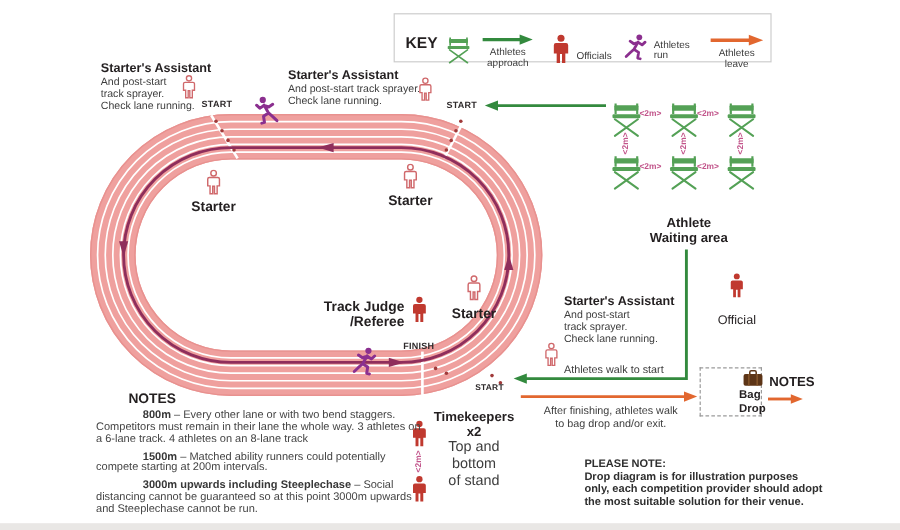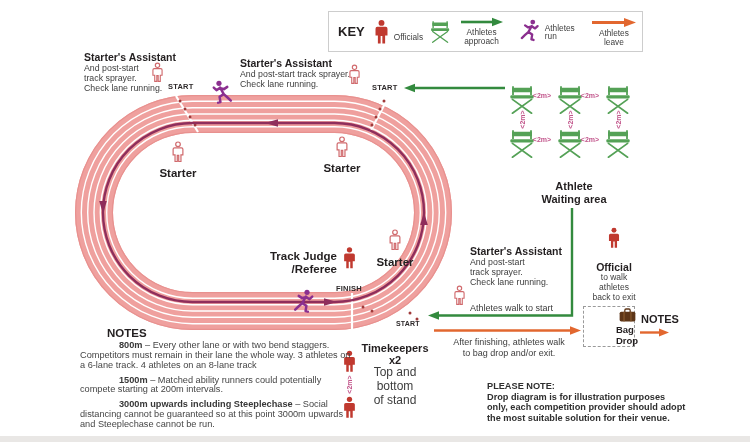--- a/index.html
+++ b/index.html
@@ -11,21 +11,21 @@
   .block-title{font-size:10.5px;font-weight:bold;line-height:1.08;}
   .block-body{font-size:8.8px;line-height:1.14;color:#3d3d3d;}
   .cap-label{font-size:7.5px;font-weight:bold;color:#2e2a2b;letter-spacing:.2px;}
   .starter-label{font-size:11.5px;font-weight:bold;}
   .judge-label{font-size:11.5px;font-weight:bold;line-height:1.1;text-align:right;}
   .center{text-align:center;}
   .dist{color:#c2558b;font-size:7px;font-weight:bold;text-align:center;width:28px;}
   .vert{transform:rotate(-90deg);transform-origin:center;}
   .bg-svg{position:absolute;left:0;top:0;width:750px;height:442px;}
   .key-box{left:328px;top:11px;width:315px;height:41px;border:1.5px solid #cdcdcd;
-           display:flex;align-items:center;gap:7px;padding:0 6px 0 9px;box-sizing:border-box;}
+           display:flex;align-items:flex-start;gap:7px;padding:16px 6px 0 9px;box-sizing:border-box;}
   .key-title{font-size:13px;font-weight:bold;}
   .key-item{display:flex;align-items:center;gap:3px;}
   .key-label{font-size:8.3px;color:#3d3d3d;line-height:1.05;align-self:flex-end;padding-bottom:3px;}
   .key-col{display:flex;flex-direction:column;align-items:center;gap:1px;}
   .icon{display:block;}
   .person-solid{color:#c0392f;}
   .person-outline{color:#d0696c;}
   .runner-ico{color:#8b2f8f;}
   .chair-ico{color:#54a156;}
   .bagdrop{left:583px;top:306px;width:52px;height:41px;border:1.6px dashed #9a9a9a;
@@ -36,21 +36,21 @@
   .notes-body{width:276px;font-size:9.2px;line-height:1.07;color:#454545;}
   .notes-body p{margin:0 0 5px 0;}
   .notes-body b{color:#383838;padding-left:39px;}
   .please{width:200px;font-size:9.2px;font-weight:bold;line-height:1.16;color:#2f2f2f;}
   .bottom-strip{left:0;top:436px;width:750px;height:6px;background:#e9e7e5;}
   .wait-title{font-size:11px;font-weight:bold;line-height:1.15;}
   .walk-label{font-size:9px;color:#3d3d3d;}
   .after-label{font-size:9px;color:#3d3d3d;line-height:1.2;}
   .tk-title{font-size:11px;font-weight:bold;line-height:1.1;}
   .tk-body{font-size:12px;color:#3d3d3d;line-height:1.15;}
-  .off-title{font-size:10.5px;font-weight:bold;}
+  .off-title{font-size:10.5px;font-weight:normal;}
   .off-body{font-size:8.5px;color:#3d3d3d;line-height:1.18;}
 </style>
 </head>
 <body>
 
 <div class="canvas">
 
   <svg width="0" height="0" style="position:absolute" aria-hidden="true">
     <defs>
       <symbol id="sym-person-solid" viewBox="0 0 20 26">
@@ -146,36 +146,36 @@
     <g stroke="#e2672f" fill="#e2672f">
       <line x1="640" y1="332.5" x2="660" y2="332.5" stroke-width="2.4"></line>
       <polygon points="669,332.5 659,328.6 659,336.4" stroke="none"></polygon>
     </g>
   </svg>
 
 
   <div class="abs key-box">
     <span class="key-title">KEY</span>
     <div class="key-item">
-      <svg class="icon person-solid" width="19" height="26">
-          <use href="#sym-person-solid"></use>
-        </svg>
-      <span class="key-label">Officials</span>
-    </div>
-    <div class="key-item">
       <svg class="icon chair-ico" width="24" height="28">
           <use href="#sym-chair"></use>
         </svg>
       <div class="key-col">
         <svg width="42" height="10">
           <line x1="0" y1="5" x2="32" y2="5" stroke="#338a3e" stroke-width="2.6"></line>
           <polygon points="42,5 31,0.8 31,9.2" fill="#338a3e"></polygon>
         </svg>
         <span class="key-label" style="align-self:center;padding-bottom:0;text-align:center;">Athletes approach</span>
       </div>
+    </div>
+    <div class="key-item">
+      <svg class="icon person-solid" width="19" height="26">
+          <use href="#sym-person-solid"></use>
+        </svg>
+      <span class="key-label">Officials</span>
     </div>
     <div class="key-item">
       <svg class="icon runner-ico" width="25" height="25">
           <use href="#sym-runner"></use>
         </svg>
       <span class="key-label" style="width:40px;">Athletes run</span>
     </div>
     <div class="key-item">
       <div class="key-col">
         <svg width="44" height="11">
@@ -269,23 +269,20 @@
     </svg>
   <div class="abs walk-label" style="left:470px;top:303px;">Athletes walk to start</div>
 
   <div class="abs after-label pre center" style="left:433px;top:337px;width:152px;">After finishing, athletes walk
 to bag drop and/or exit.</div>
 
   <svg class="abs icon person-solid" style="left:606px;top:227px;" width="16" height="22">
       <use href="#sym-person-solid"></use>
     </svg>
   <div class="abs off-title center" style="left:585px;top:261px;width:58px;">Official</div>
-  <div class="abs off-body pre center" style="left:585px;top:272px;width:58px;">to walk
-athletes
-back to exit</div>
 
   <div class="abs bagdrop">
     <svg class="icon" width="27" height="22">
         <use href="#sym-case"></use>
       </svg>
     <span class="bagdrop-label">Bag Drop</span>
   </div>
   <div class="abs exit-label" style="left:641px;top:313px;">NOTES</div>
 
   <svg class="abs icon person-solid" style="left:341px;top:350px;" width="17" height="23">

